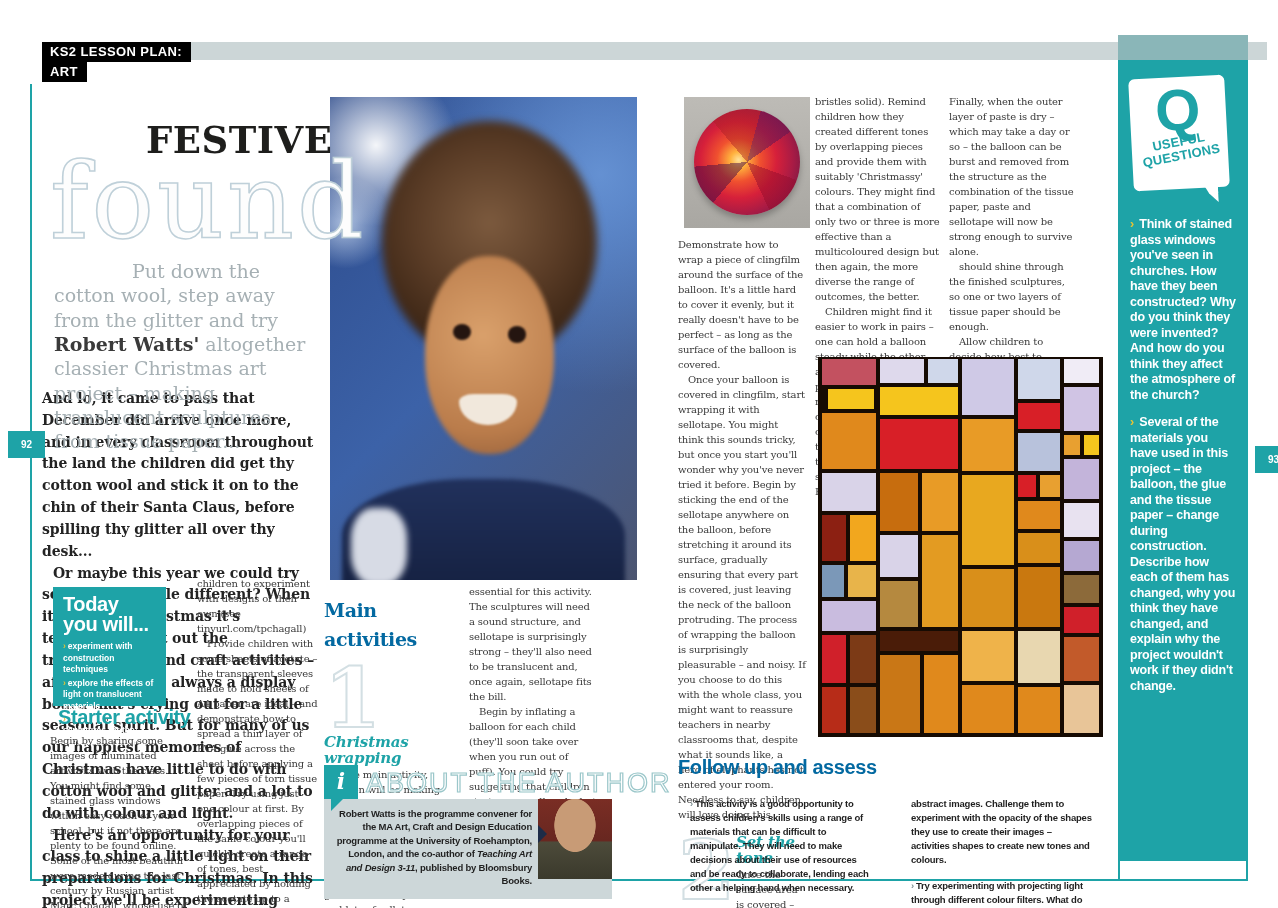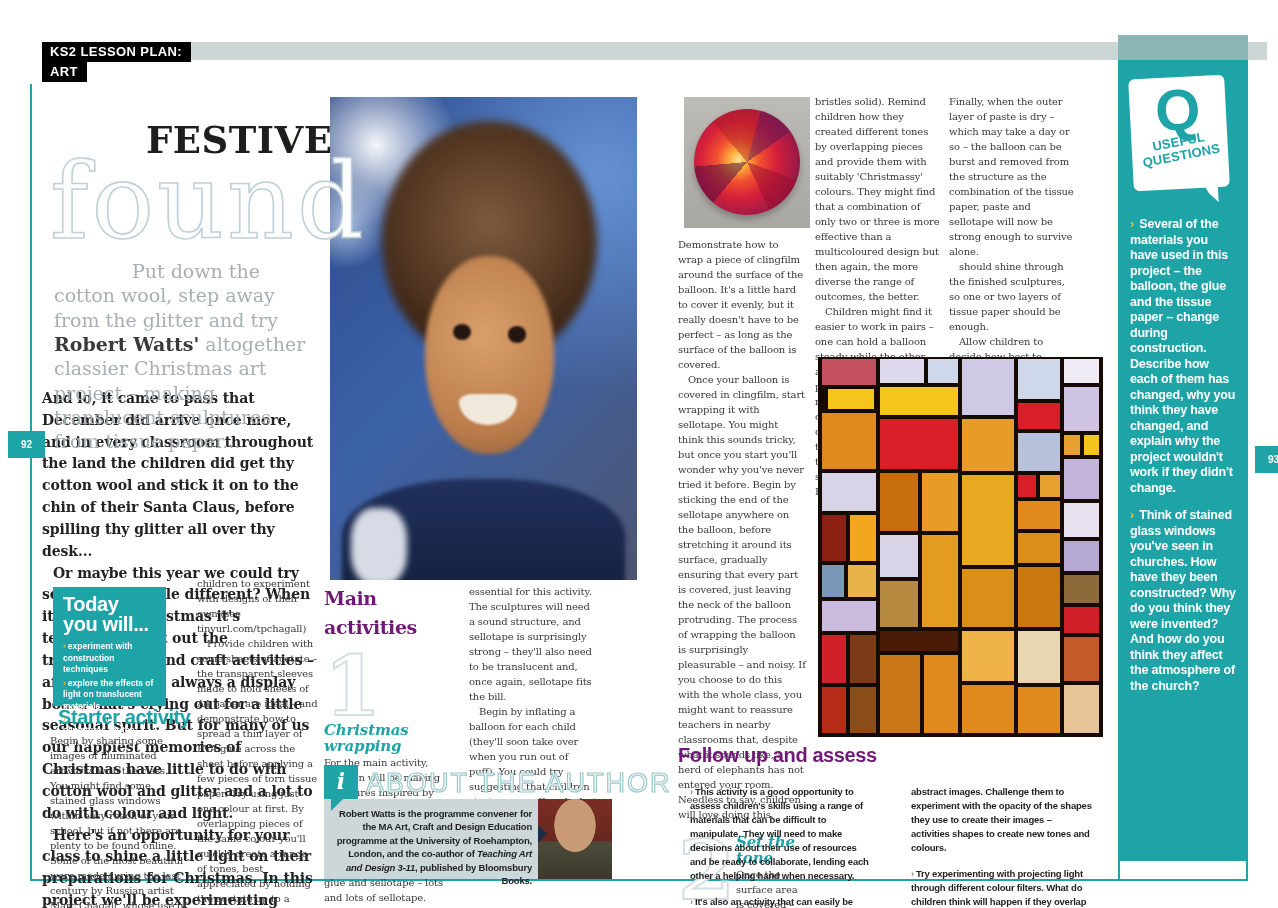--- a/index.html
+++ b/index.html
@@ -38,34 +38,34 @@
   .bodycol p + p{text-indent:10px;}
   
   .today{position:absolute;left:53px;top:587px;width:95px;height:111px;background:#1ea3a7;
         color:#fff;padding:8px 8px 0 10px;box-sizing:content-box;}
   .today .tt{font-size:20px;line-height:.98;font-weight:800;letter-spacing:-.4px;}
   .today ul{margin:7px 0 0;padding:0;list-style:none;font-size:8.5px;line-height:1.35;font-weight:bold;}
   .today li{margin-bottom:2px;}
   .chev{color:#e7c334;font-weight:bold;margin-right:2px;}
   
   .h-teal{position:absolute;font-weight:800;font-size:20px;color:#1ea3a7;letter-spacing:-.4px;}
-  .h-silver{font-weight:800;font-size:19px;color:#701a75;letter-spacing:-.4px;margin:0 0 6px;}
+  .h-silver{font-weight:800;font-size:19px;color:#0369a1;letter-spacing:-.4px;margin:12px 0 6px;}
   .act-title{font-weight:800;font-style:italic;font-size:15px;line-height:1.05;color:#1ea3a7;
         padding-top:4px;}
   .bignum{float:left;width:52px;height:74px;font-weight:700;font-size:82px;line-height:74px;
         color:#ffffff;-webkit-text-stroke:2px #d3dfe3;margin:2px 6px 0 0;}
   
   .info-icon{position:absolute;left:324px;top:765px;width:34px;height:34px;background:#1ea3a7;
         z-index:3;color:#fff;font-family:"DejaVu Serif",serif;font-style:italic;font-weight:bold;
         font-size:22px;text-align:center;line-height:32px;}
   .info-icon:after{content:"";position:absolute;left:7px;bottom:-12px;width:0;height:0;
         border:7px solid transparent;border-top:7px solid #1ea3a7;border-left:7px solid #1ea3a7;}
   .about-head{position:absolute;left:366px;top:768px;font-size:27px;letter-spacing:2px;
         color:#ffffff;-webkit-text-stroke:1.2px #9bc7ca;font-weight:400;}
-  .about-box{position:absolute;left:324px;top:799px;width:288px;height:80px;background:#cdd7d9;}
+  .about-box{position:absolute;left:324px;top:799px;width:288px;height:100px;background:#cdd7d9;}
   .about-text{position:absolute;left:8px;top:8px;width:200px;text-align:right;font-weight:bold;
         font-size:9.5px;line-height:1.42;color:#1f1f1f;letter-spacing:-.2px;}
   .about-text i{font-style:italic;}
   .author-photo{position:absolute;right:0;top:0;width:74px;height:80px;
         background:
           radial-gradient(ellipse 21px 27px at 50% 33%, #c89b76 97%, rgba(0,0,0,0) 100%),
           linear-gradient(180deg,#7a2d24 0%,#682720 52%,#4d4b3a 54%,#3a392c 100%);}
   .author-photo:before{content:"";position:absolute;left:0;top:26px;width:0;height:0;
         border:9px solid transparent;border-left:9px solid #1d2c48;}
   
@@ -293,21 +293,21 @@
     </div>
   </div>
 
   <div class="sidebar">
     <div class="band"></div>
     <div class="q-bubble">
       <div class="q">Q</div>
       <div class="lab"><span>USEFUL</span><br><span>QUESTIONS</span></div>
     </div>
     <div class="sb-bullets">
+      <p><span class="chev">›</span> <span>Think of stained glass windows you've seen in churches. How have they been constructed? Why do you think they were invented? And how do you think they affect the atmosphere of the church?</span></p>
       <p><span class="chev">›</span> <span>Several of the materials you have used in this project – the balloon, the glue and the tissue paper – change during construction. Describe how each of them has changed, why you think they have changed, and explain why the project wouldn't work if they didn't change.</span></p>
-      <p><span class="chev">›</span> <span>Think of stained glass windows you've seen in churches. How have they been constructed? Why do you think they were invented? And how do you think they affect the atmosphere of the church?</span></p>
     </div>
   </div>
 
   <div class="tab l">92</div>
   <div class="tab r">93</div>
 
 </div>
 
 </body></html>

